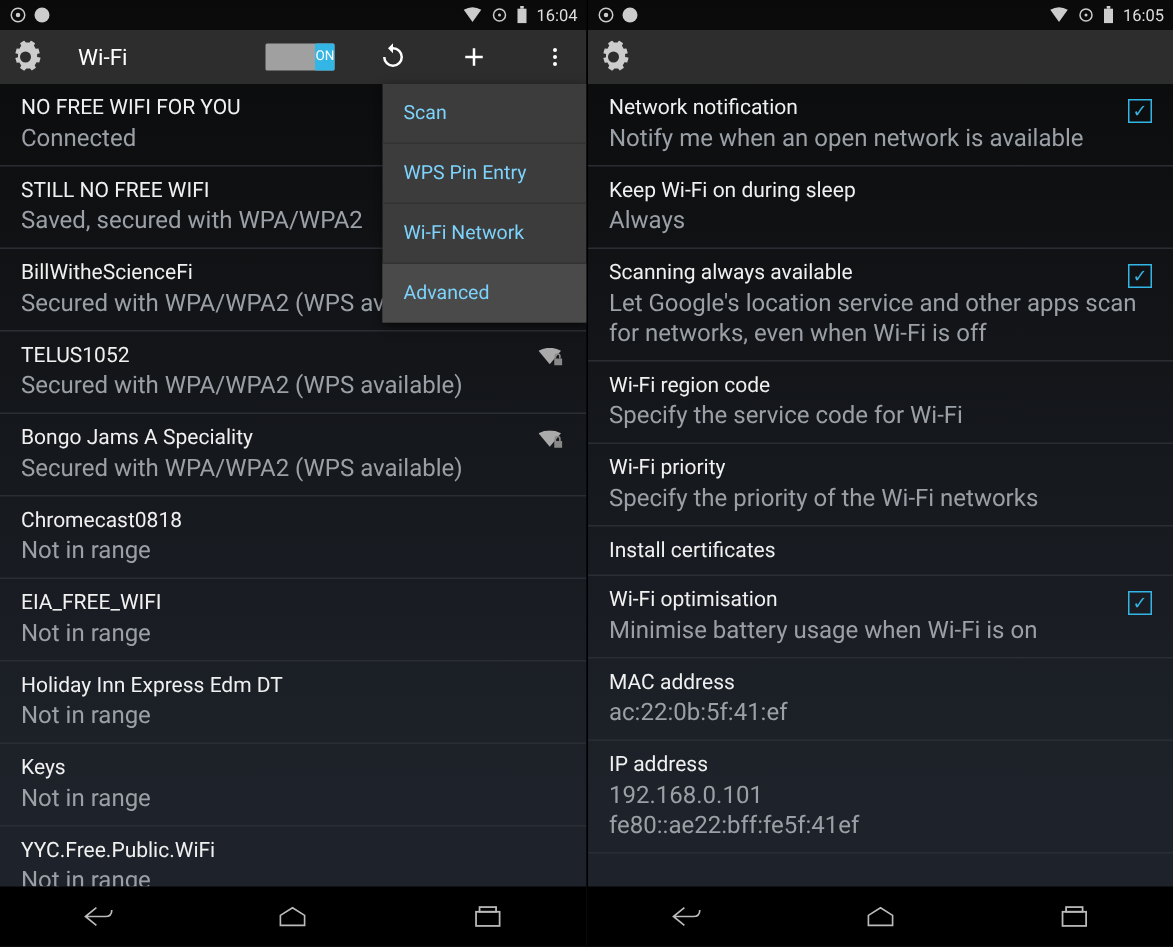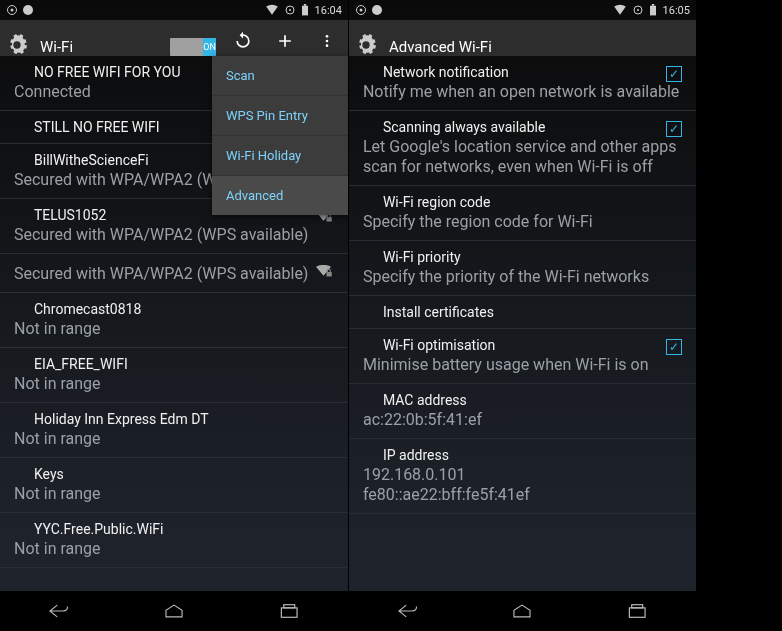--- a/index.html
+++ b/index.html
@@ -1,33 +1,33 @@
 <!DOCTYPE html>
 <html><head>
 <meta charset="utf-8">
 <style>
   * { margin:0; padding:0; box-sizing:border-box; }
   body { background:#000; font-family:Roboto,Arial,sans-serif; color:#e8e8e8; }
-  .wrap { display:flex; width:696px; height:631px; background:#0f0f0f; }
+  .wrap { display:flex; width:782px; height:631px; background:#0f0f0f; }
   .pane { position:relative; width:391px; height:100%; background:linear-gradient(#0a0a0a, #1e232b 85%); overflow:hidden; }
   .pane + .pane { border-left:1px solid #000; }
 
   .status-bar { height:20px; display:flex; align-items:center; justify-content:flex-end; padding:0 6px; gap:6px; font-size:11px; color:#ddd; }
   .status-bar .lefticons { margin-right:auto; display:flex; gap:4px; align-items:center; }
 
-  .action-bar { height:36px; background:#2d2d2d; display:flex; align-items:flex-end; padding:0 6px; gap:12px; }
+  .action-bar { height:36px; background:#2d2d2d; display:flex; align-items:center; padding:0 6px; gap:24px; }
   .action-bar .title { font-size:15px; color:#fff; flex:1; }
   .gear { width:22px; height:22px; fill:#ccc; }
   .abicon { width:30px; height:30px; display:flex; align-items:center; justify-content:center; color:#fff; }
   .toggle { width:46px; height:18px; border-radius:1px; background:#a0a0a0; position:relative; display:flex; align-items:center; justify-content:flex-end; }
   .toggle .knob { width:26px; height:18px; background:#33b5e5; color:#fff; font-size:9px; display:flex; align-items:center; justify-content:center; border-radius:1px;margin-left:48px; }
 
   .list { position:absolute; top:56px; bottom:40px; left:0; right:0; overflow:hidden; }
   .row { padding:8px 14px; border-bottom:1px solid #2a2e34; position:relative; }
-  .row .t { font-size:14px; color:#f0f0f0;margin-left:20px; }
+  .row .t { font-size:14px; color:#f0f0f0; }
   .row .s { font-size:16px; color:#9aa0a6; margin-top:2px; line-height:1.25; }
   .row .wpsicon { position:absolute; right:14px; top:10px; width:18px; height:14px; }
   .chk { position:absolute; right:14px; top:10px; width:16px; height:16px; }
   .chk .box { width:16px; height:16px; border:1px solid #33b5e5; display:flex; align-items:center; justify-content:center; color:#33b5e5; font-size:12px; }
 
   .menu { position:absolute; top:56px; right:0; width:136px; background:#3c3c3c; box-shadow:0 2px 6px rgba(0,0,0,.6); z-index:10; }
   .menu .item { padding:12px 14px; font-size:13px; color:#7dd3fc; border-bottom:1px solid #333; }
   .menu .item.hl { background:#4a4a4a; }
   .menu .item:last-child { border-bottom:none; }
 
@@ -91,35 +91,37 @@
       </div>
     </div>
 
     <div class="list" id="left-list">
         <div class="row">
           <div class="t">NO FREE WIFI FOR YOU</div>
           <div class="s">Connected</div>
         </div>
         <div class="row">
           <div class="t">STILL NO FREE WIFI</div>
+          <div class="s">Saved, secured with WPA/WPA2</div>
         </div>
         <div class="row">
           <div class="t">BillWitheScienceFi</div>
           <div class="s">Secured with WPA/WPA2 (WPS available)</div>
         </div>
         <div class="row">
           <div class="t">TELUS1052</div>
           <div class="s">Secured with WPA/WPA2 (WPS available)</div>
           <div class="wpsicon"><svg width="18" height="14" viewBox="0 0 24 18">
               <path d="M10 14 L20 2 Q10 -3 0 2 Z" fill="#aaa"></path>
               <rect x="14" y="9" width="7" height="6" fill="#888"></rect>
               <path d="M15 9 v-2 a2 2 0 014 0 v2" fill="none" stroke="#888" stroke-width="1.5"></path>
             </svg></div>
         </div>
         <div class="row">
+          <div class="t">Bongo Jams A Speciality</div>
           <div class="s">Secured with WPA/WPA2 (WPS available)</div>
           <div class="wpsicon"><svg width="18" height="14" viewBox="0 0 24 18">
               <path d="M10 14 L20 2 Q10 -3 0 2 Z" fill="#aaa"></path>
               <rect x="14" y="9" width="7" height="6" fill="#888"></rect>
               <path d="M15 9 v-2 a2 2 0 014 0 v2" fill="none" stroke="#888" stroke-width="1.5"></path>
             </svg></div>
         </div>
         <div class="row">
           <div class="t">Chromecast0818</div>
           <div class="s">Not in range</div>
@@ -138,21 +140,21 @@
         </div>
         <div class="row">
           <div class="t">YYC.Free.Public.WiFi</div>
           <div class="s">Not in range</div>
         </div>
       </div>
 
     <div class="menu" id="left-menu">
         <div class="item">Scan</div>
         <div class="item">WPS Pin Entry</div>
-        <div class="item">Wi-Fi Holiday</div>
+        <div class="item">Wi-Fi Network</div>
         <div class="item hl">Advanced</div>
       </div>
 
     <div class="navbar">
       <svg width="22" height="20" viewBox="0 0 30 24">
           <path d="M14 4 L4 12 L14 20 M4 12 H22 Q28 12 28 6"></path>
         </svg>
       <svg width="22" height="18" viewBox="0 0 30 20">
           <path d="M4 18 L4 9 L15 2 L26 9 L26 18 Z"></path>
         </svg>
@@ -185,41 +187,44 @@
           <rect x="1" y="3" width="10" height="16" fill="#ccc"></rect>
           <rect x="4" y="0" width="4" height="3" fill="#ccc"></rect>
         </svg>
       <span>16:05</span>
     </div>
 
     <div class="action-bar">
       <svg class="gear" viewBox="0 0 24 24">
           <path d="M12 8a4 4 0 100 8 4 4 0 000-8zm9 4l2 .5-1 3.5-2-.2a8 8 0 01-1.3 2.2l.9 1.8-3 2-1.3-1.5a8 8 0 01-2.6 0L11 22l-3-2 .9-1.8A8 8 0 017.6 16l-2 .2-1-3.5 2-.5a8 8 0 010-2.4l-2-.5 1-3.5 2 .2A8 8 0 018.9 3.8L8 2l3-2 1.3 1.5a8 8 0 012.6 0L16 0l3 2-.9 1.8A8 8 0 0119.4 6l2-.2 1 3.5-2 .5a8 8 0 010 2.4z" fill="#ccc"></path>
         </svg>
-      <span class="title">Advanced Wi-Fi</span>
     </div>
 
     <div class="list" id="right-list">
         <div class="row">
           <div class="t">Network notification</div>
           <div class="s" style="white-space: pre-line;">Notify me when an open network is available</div>
           <div class="chk">
             <div class="box">✓</div>
           </div>
         </div>
         <div class="row">
+          <div class="t">Keep Wi-Fi on during sleep</div>
+          <div class="s" style="white-space: pre-line;">Always</div>
+        </div>
+        <div class="row">
           <div class="t">Scanning always available</div>
           <div class="s" style="white-space: pre-line;">Let Google's location service and other apps scan for networks, even when Wi-Fi is off</div>
           <div class="chk">
             <div class="box">✓</div>
           </div>
         </div>
         <div class="row">
           <div class="t">Wi-Fi region code</div>
-          <div class="s" style="white-space: pre-line;">Specify the region code for Wi-Fi</div>
+          <div class="s" style="white-space: pre-line;">Specify the service code for Wi-Fi</div>
         </div>
         <div class="row">
           <div class="t">Wi-Fi priority</div>
           <div class="s" style="white-space: pre-line;">Specify the priority of the Wi-Fi networks</div>
         </div>
         <div class="row">
           <div class="t">Install certificates</div>
         </div>
         <div class="row">
           <div class="t">Wi-Fi optimisation</div>

